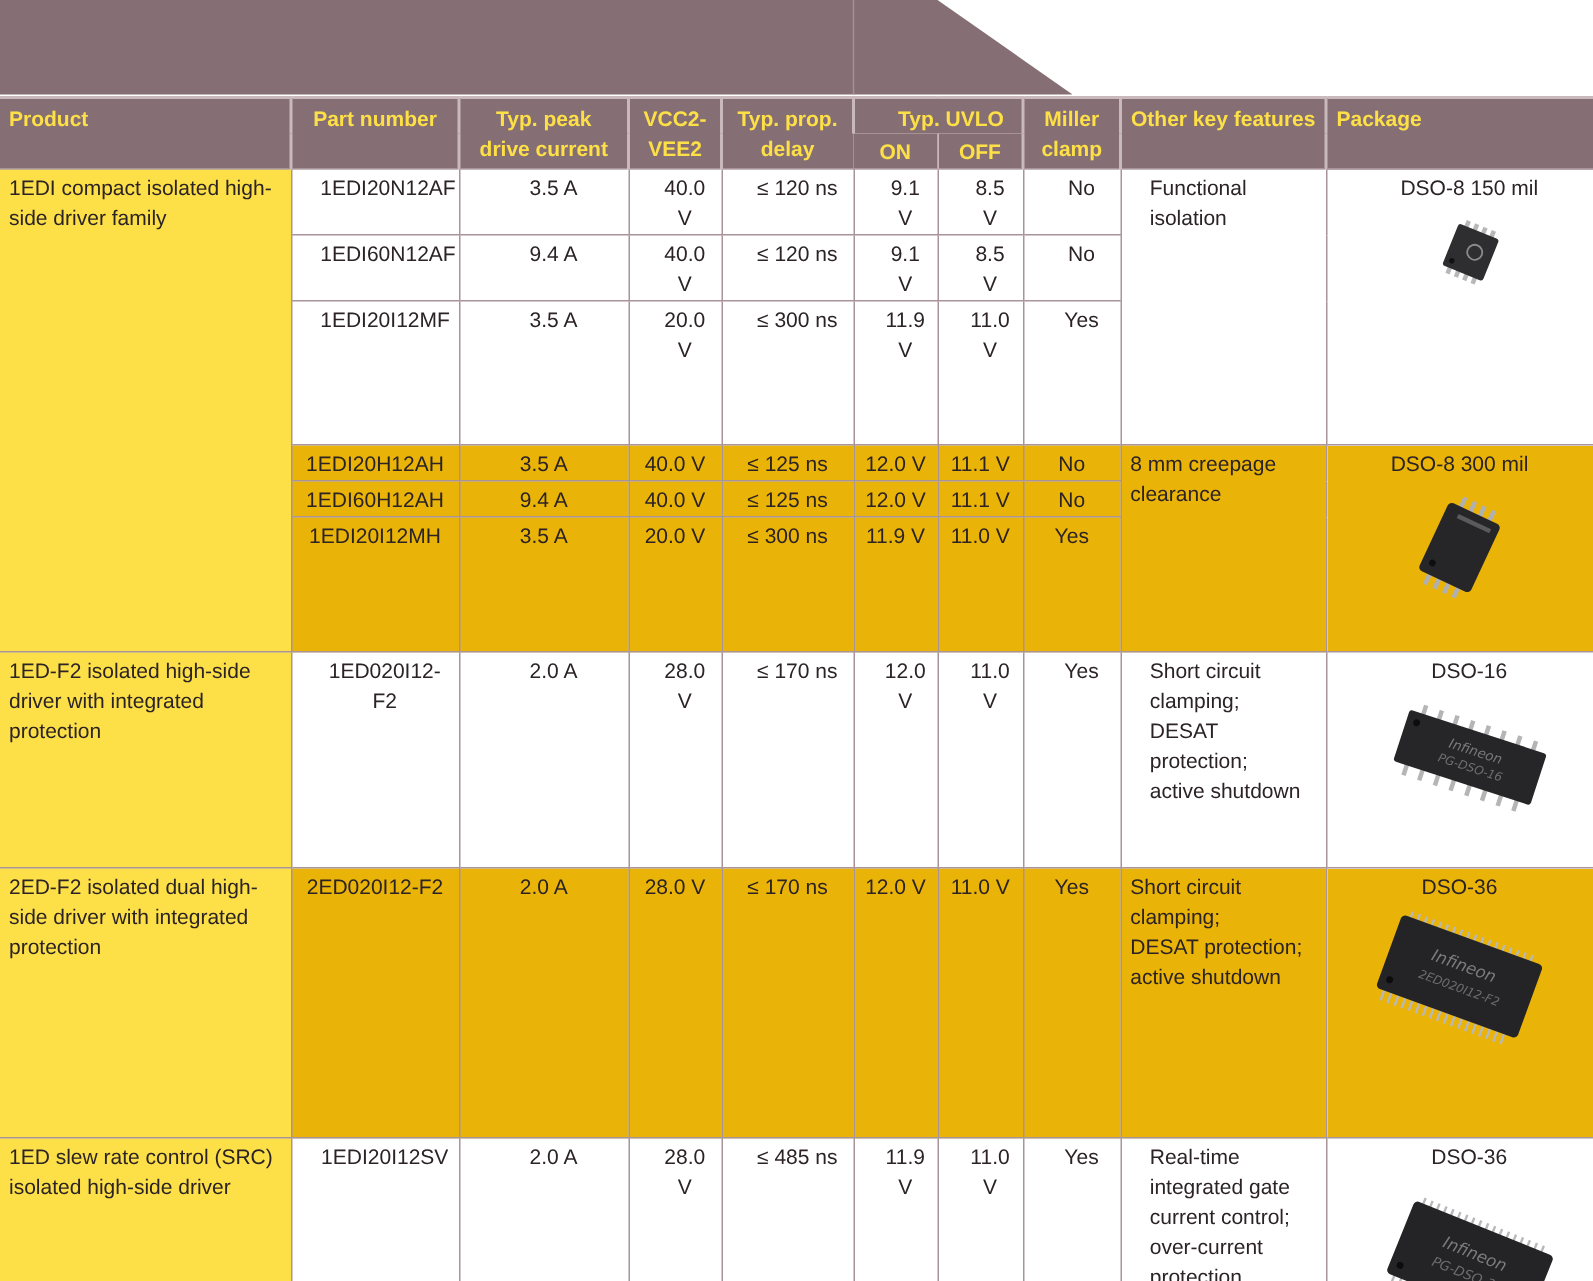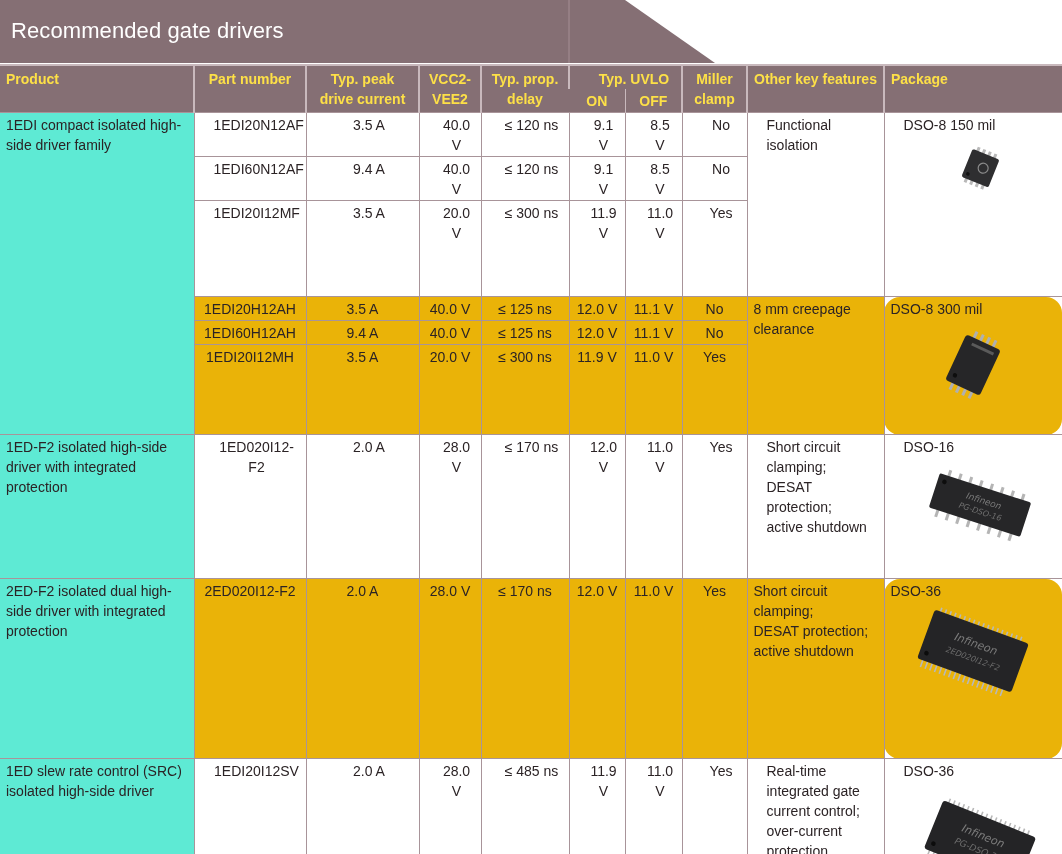--- a/index.html
+++ b/index.html
@@ -9,35 +9,34 @@
   .title-band svg { position:absolute; left:0; top:0; }
   .title-text { position:absolute; left:11px; top:18px; font-size:22px; color:#ffffff; letter-spacing:0.1px; }
   table { position:absolute; left:0; top:64px; border-collapse:collapse; table-layout:fixed; width:1062px; }
   th { background:#856f74; color:#fde047; font-weight:bold; font-size:14px; line-height:20px;
        border-left:2px solid #c9b9bd; border-top:2px solid #c9b9bd; vertical-align:top; padding:3px 6px 2px 6px; text-align:center; }
   th.left { text-align:left; }
   th.sub { padding:2px 4px 1px 4px; border-top:none; }
   th.uvlo-top { border-bottom:none; padding-bottom:0;padding-left:23px; }
   td { font-size:14px; line-height:20px; vertical-align:top; padding:2px 6px 1px 6px; border:1px solid #a89499; text-align:center; }
   td.left { text-align:left; }
-  td.prod { background:#5eead4; border-left:none; }
+  td.prod { background:#fde047; border-left:none; }
   tr.w td.c { background:#ffffff;padding-left:19px; }
   tr.g td.c { background:#eab308; }
-  .pkg-cell { text-align:left; position:relative;border-radius:16px; }
+  .pkg-cell { text-align:center; position:relative; }
   .chip { display:block; margin:8px auto 0 auto; }
 </style>
 </head>
 <body>
 
 <div class="title-band">
   <svg width="715" height="64">
     <polygon points="0,0 625,0 715,63 0,63" fill="#856f74"></polygon>
     <line x1="569" y1="0" x2="569" y2="63" stroke="#a58f94" stroke-width="1"></line>
   </svg>
-  <div class="title-text">Recommended gate drivers</div>
 </div>
 
 <table>
   <colgroup>
     <col style="width:194px">
       <col style="width:112px">
       <col style="width:113px">
       <col style="width:62px">
     <col style="width:88px">
       <col style="width:56px">

